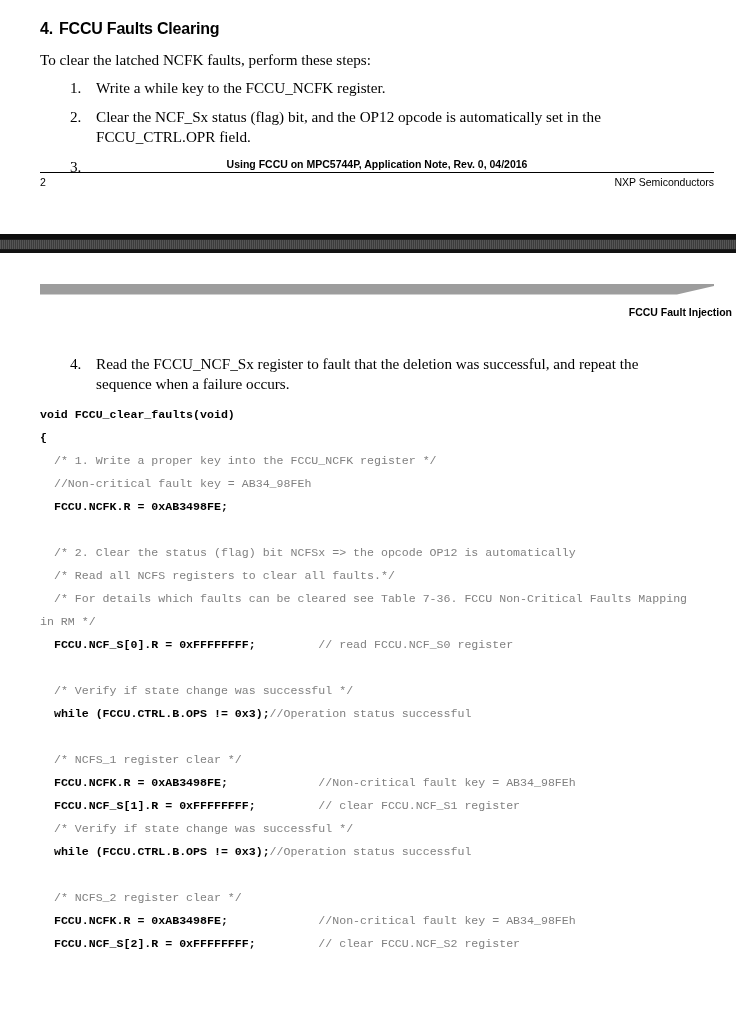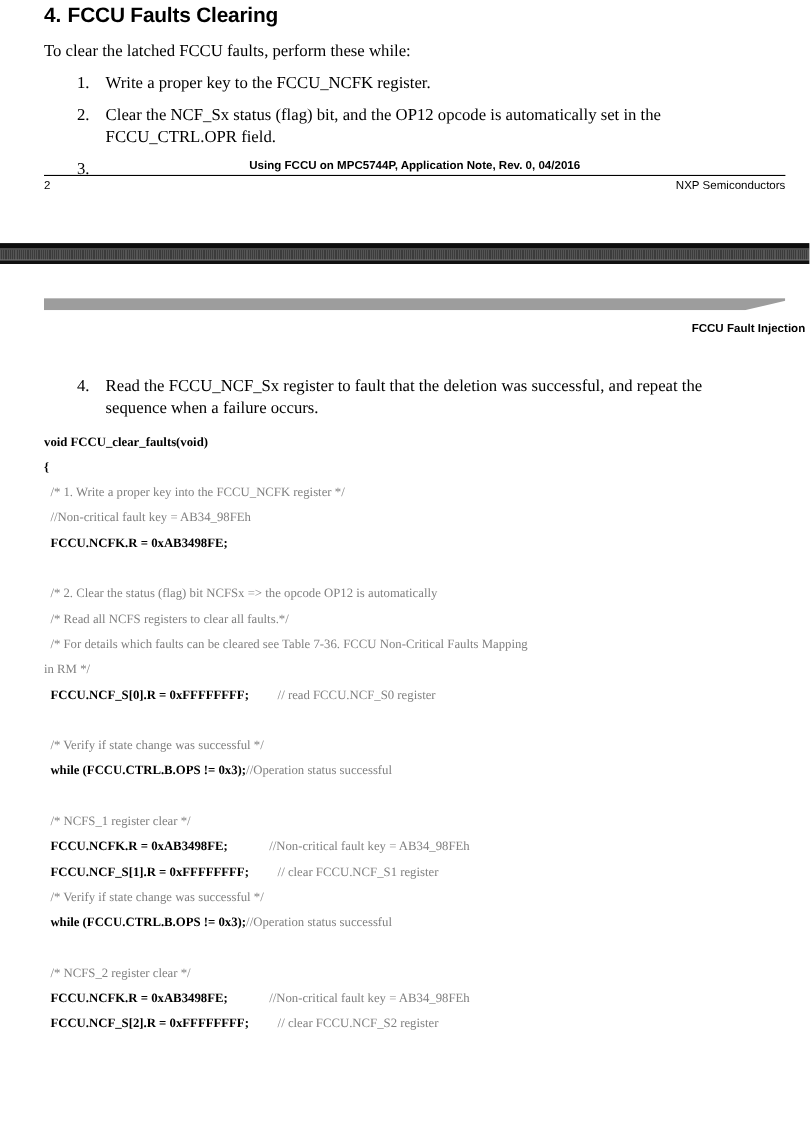--- a/index.html
+++ b/index.html
@@ -21,24 +21,24 @@
     position: relative;
     background: #ffffff;
   }
   .page-inner {
     padding: 0 22px 0 40px;
   }
 
   .doc-heading {
     font-family: "Liberation Sans", sans-serif;
     font-weight: bold;
-    font-size: 19px;
+    font-size: 16px;
     letter-spacing: -0.2px;
     margin: 0;
-    padding-top: 4px;
+    padding-top: 20px;
     line-height: 1.18;
   }
   .doc-heading .num {
     margin-right: 6px;
   }
 
   .body-para {
     font-family: "Liberation Serif", serif;
     font-size: 15.2px;
     line-height: 1.28;
@@ -148,21 +148,21 @@
     font-family: "Liberation Mono", monospace;
     font-size: 11.6px;
     line-height: 1.0;
     margin-top: 9px;
     white-space: pre;
   }
   .code-line {
     height: 23px;
     line-height: 23px;
     white-space: pre;
-    font-family: Liberation Serif, serif;
+    font-family: Liberation Mono, monospace;
   }
   .code-line.blank { height: 23px; }
   .c-bold {
     font-weight: bold;
     color: #000000;
   }
   .c-com {
     font-weight: normal;
     color: #808080;
   }
@@ -171,26 +171,26 @@
   }
 </style>
 </head>
 <body>
 
 <div class="page">
   <div class="page-inner">
 
     <h1 class="doc-heading"><span class="num">4.</span><span>FCCU Faults Clearing</span></h1>
 
-    <p class="body-para">To clear the latched FCCU faults, perform these while:</p>
+    <p class="body-para">To clear the latched NCFK faults, perform these steps:</p>
 
     <ol class="steps">
       <li>
         <span class="marker">1.</span>
-        <span>Write a proper key to the FCCU_NCFK register.</span>
+        <span>Write a while key to the FCCU_NCFK register.</span>
       </li>
       <li>
         <span class="marker">2.</span>
         <span>Clear the NCF_Sx status (flag) bit, and the OP12 opcode is automatically set in the FCCU_CTRL.OPR field.</span>
       </li>
       <li>
         <span class="marker">3.</span>
       </li>
     </ol>
   </div>

